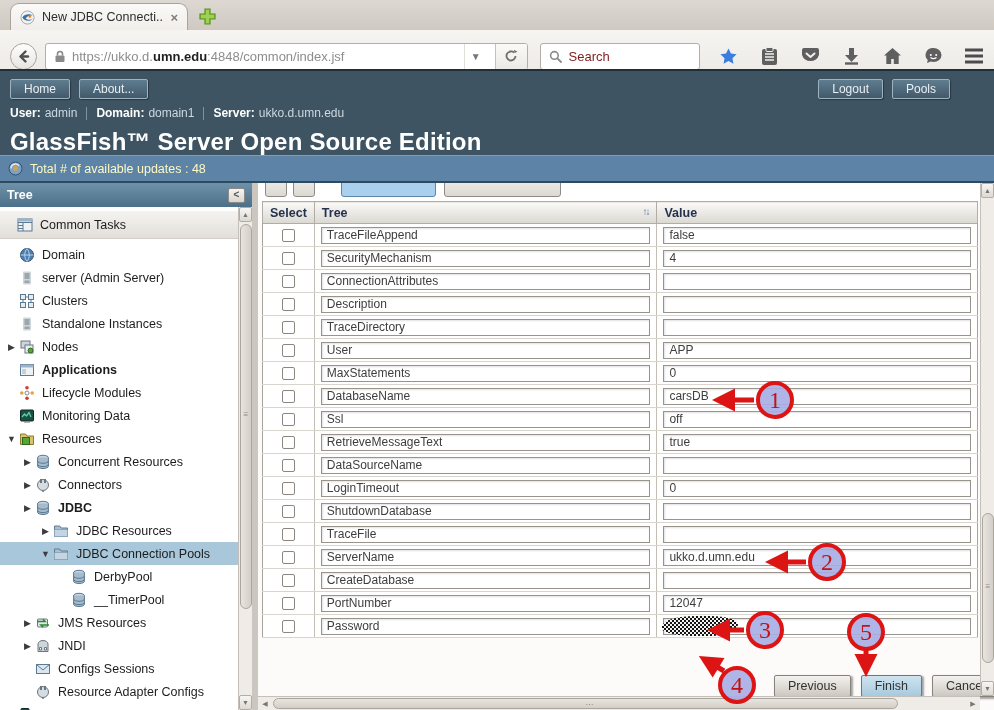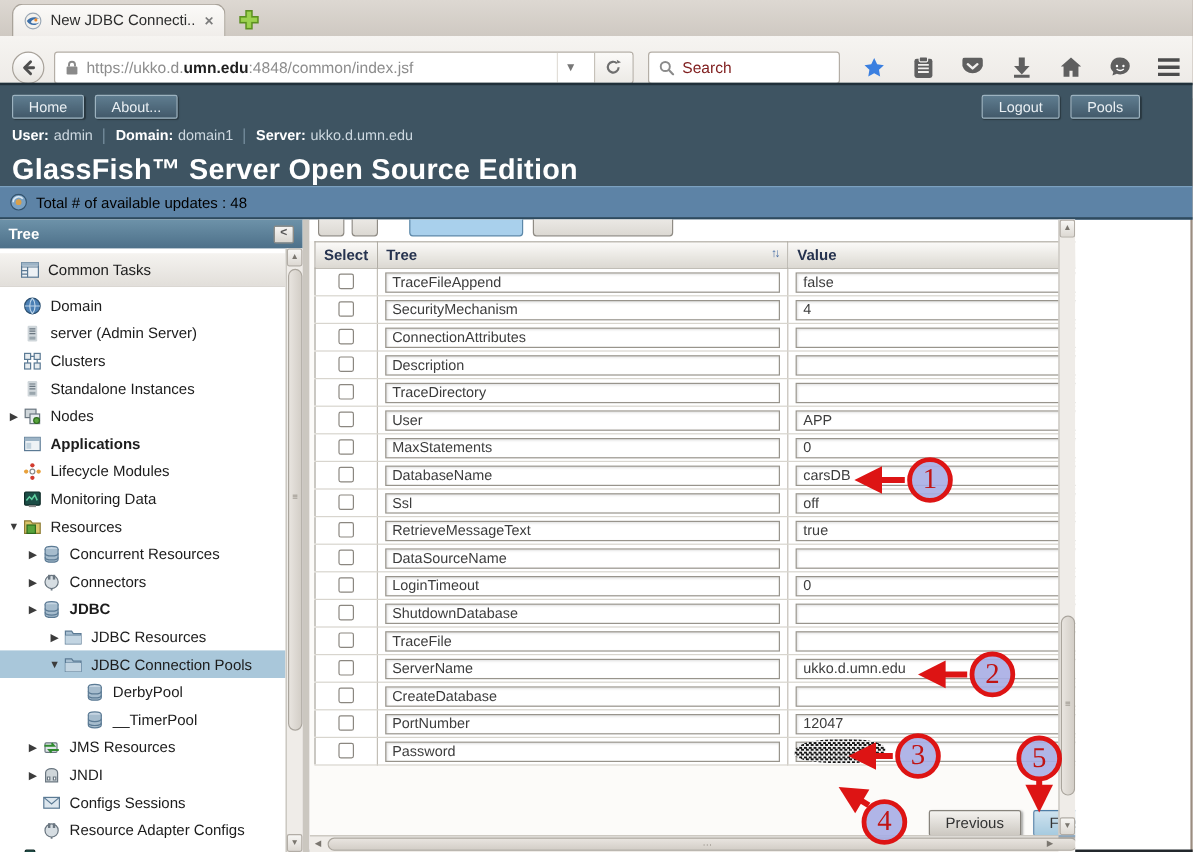--- a/index.html
+++ b/index.html
@@ -45,24 +45,24 @@
             background:linear-gradient(#5f7d90,#42596a); border:1px solid #9db3c0; border-radius:2px;
             box-shadow:1px 1px 1px rgba(0,0,0,.35); }
   .gf-spacer { flex:1; }
   .gf-meta { margin-top:7px; font-size:12px; color:#cdd8e0; display:flex; align-items:center; }
   .gf-meta b { color:#fff; margin-right:4px; }
   .meta-sep { width:1px; height:13px; background:#7b93a3; margin:0 9px; }
   .gf-title { margin-top:8px; font-size:24px; font-weight:bold; color:#fff; letter-spacing:0.2px; }
 
   .updates-bar { position:absolute; left:0; top:155px; width:100%; height:28px; background:#5d83a6;
                  border-top:1px solid #7fa0bf; border-top:1px solid #7ba0bf; border-bottom:2px solid #2e4a5e;
-                 display:flex; align-items:center; gap:7px; padding:0 8px; color:#000000; font-size:12.5px; }
+                 display:flex; align-items:center; gap:7px; padding:0 8px; color:#fef9c3; font-size:12.5px; }
 
   
-  .main { position:absolute; left:0; top:183px; width:896px; height:527px; display:flex; }
+  .main { position:absolute; left:0; top:183px; width:994px; height:527px; display:flex; }
   .sidebar { position:relative; width:258px; height:100%; background:#fff; border-right:6px solid #cbc7c0; }
   .sidebar-title { height:24px; background:linear-gradient(#6d92a9,#4d7089); color:#fff; font-weight:bold;
                    font-size:12.5px; display:flex; align-items:center; padding:0 7px; }
   .collapse-btn { margin-left:auto; width:17px; height:15px; background:linear-gradient(#f6f5f3,#d9d6d0);
                   border:1px solid #8f8b84; border-radius:2px; color:#555; font-size:10px; line-height:12px; text-align:center; }
   .tree { position:absolute; left:0; top:24px; right:14px; bottom:0; overflow:hidden; padding-top:4px; }
   .tree-row { height:23px; display:flex; align-items:center; font-size:12.5px; color:#1c1c1c; white-space:nowrap; }
   .tree-row.hdr { height:28px; background:linear-gradient(#f5f3f0,#e2dfda); border-bottom:1px solid #d2cec7; margin-bottom:4px; }
   .tree-row.sel { background:#a9c7da; }
   .exp { width:15px; flex:none; font-size:9px; color:#3c3c3c; text-align:center; }

